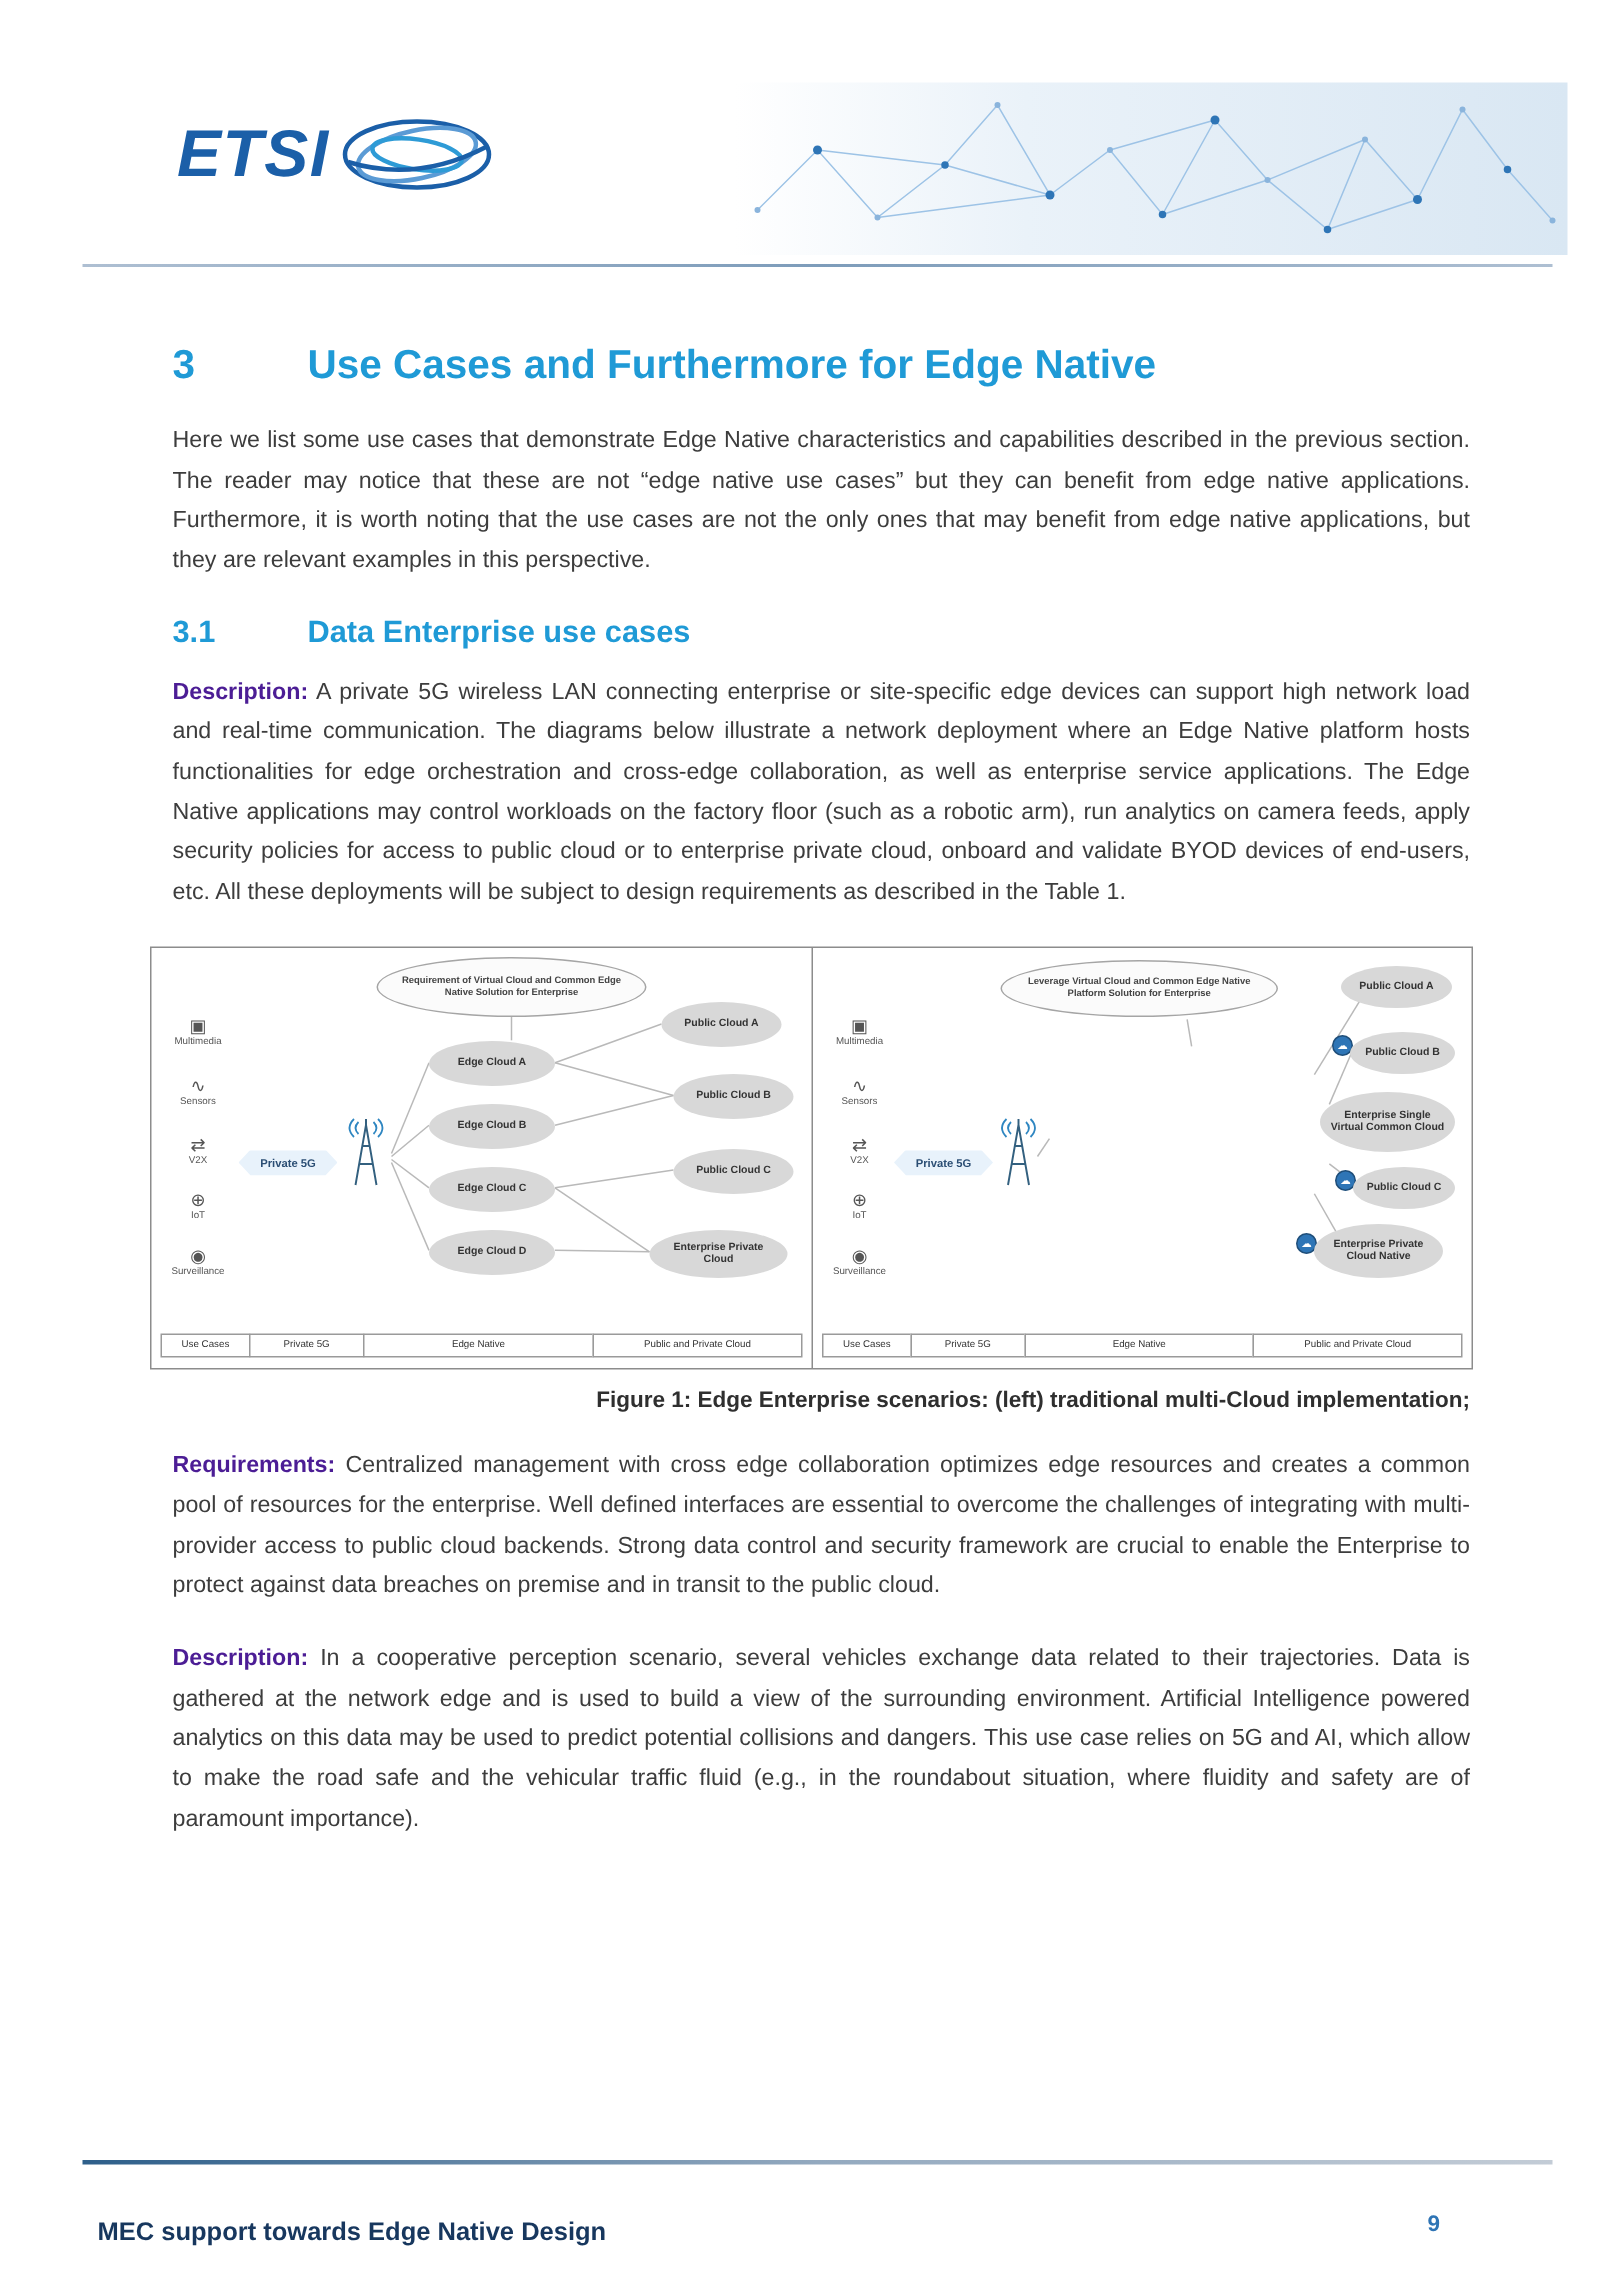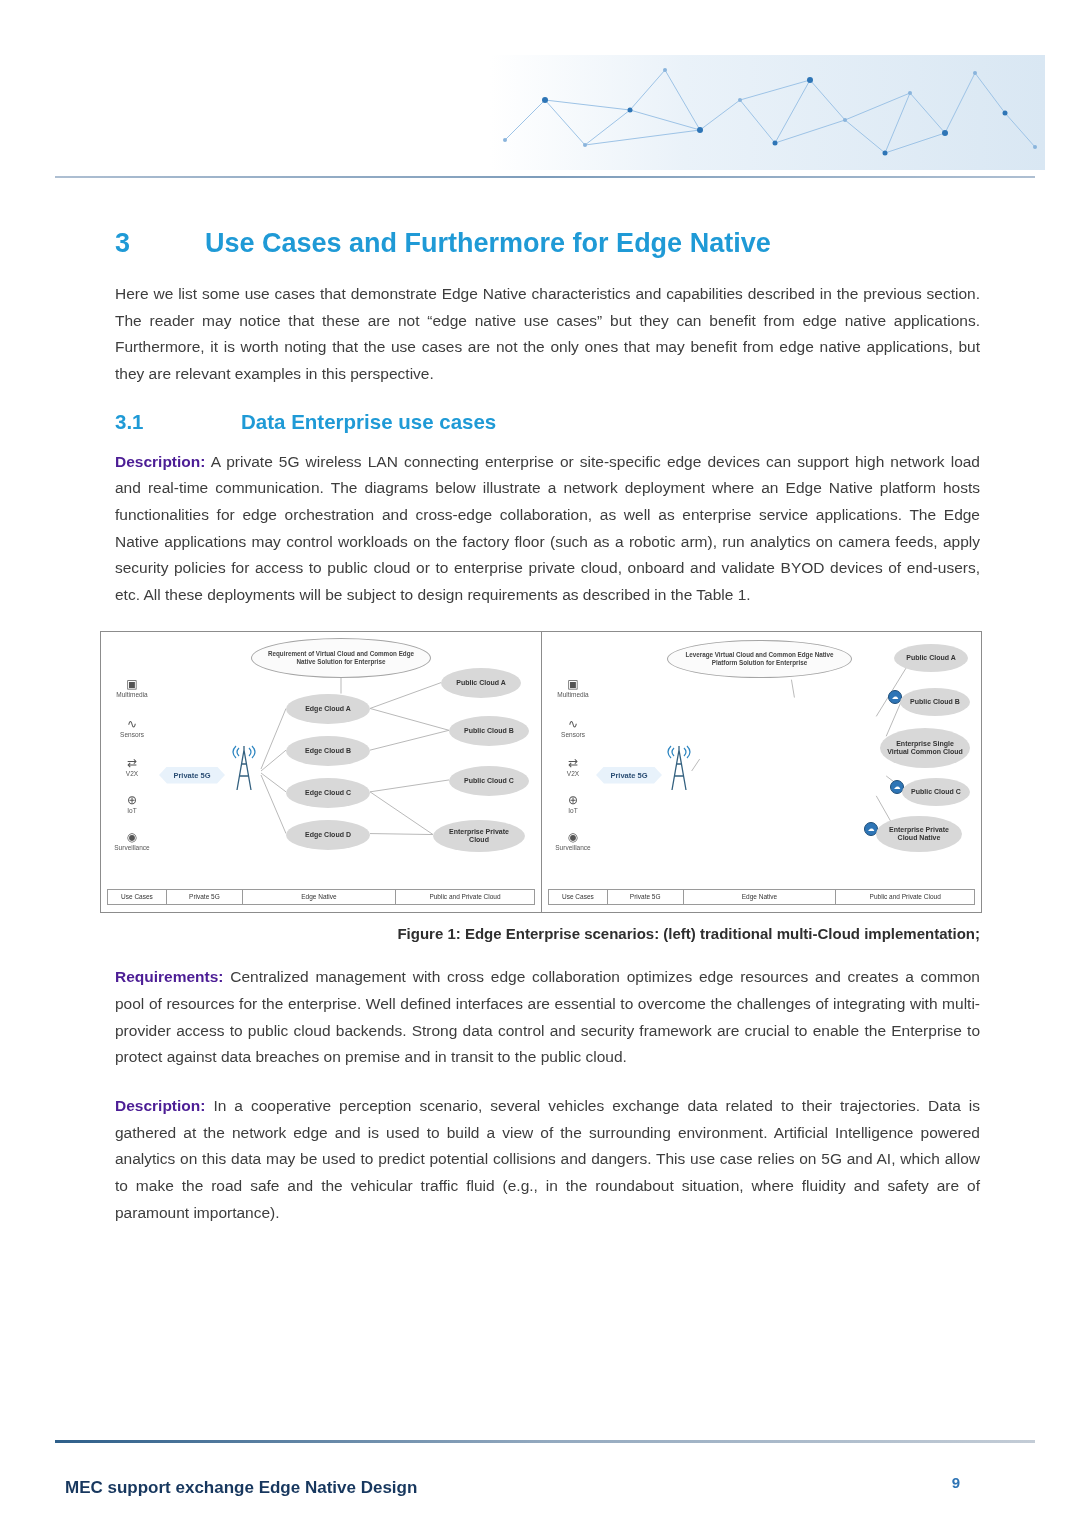--- a/index.html
+++ b/index.html
@@ -20,21 +20,21 @@
   }
   .header-rule {
     position:absolute; left:55px; right:45px; top:176px; height:2px;
     background:linear-gradient(90deg,#aebfd2,#7d9cba,#aebfd2);
   }
 
   
   .content { position:absolute; left:115px; top:228px; width:865px; }
   .h-main { display:flex; align-items:baseline; color:#1f9ad6; font-weight:bold; font-size:27px; margin-bottom:22px; }
   .h-main .num { width:90px; flex:0 0 90px; }
-  .h-sub { display:flex; align-items:baseline; color:#1f9ad6; font-weight:bold; font-size:20.5px; margin:6px 0 15px 0;gap:36px; }
+  .h-sub { display:flex; align-items:baseline; color:#1f9ad6; font-weight:bold; font-size:20.5px; margin:6px 0 15px 0; }
   .h-sub .num { width:90px; flex:0 0 90px; }
   p.body { font-size:15.5px; line-height:1.72; text-align:justify; margin-bottom:22px; color:#3d3d3d; }
   p.body strong { color:#4c1d95; }
 
   
   .figure-box {
     width:882px; margin:2px 0 10px -15px; border:1px solid #8c8c8c;
     display:flex; height:282px; background:#ffffff;
   }
   .panel { position:relative; flex:1 1 50%; height:100%; }
@@ -100,20 +100,31 @@
     background:linear-gradient(90deg,#2e5f8a,#93a9bf,#c3ccd6);
   }
   .footer-title { position:absolute; left:65px; top:1478px; font-size:17px; font-weight:bold; color:#17375e; }
   .page-number { position:absolute; right:120px; top:1474px; font-size:15px; font-weight:bold; color:#2e74b5; }
 </style>
 </head>
 <body>
 
 <div class="page">
 
+  <div class="logo">
+    <span class="logo-text">ETSI</span>
+    <svg class="globe" width="105" height="62" viewBox="0 0 105 62">
+      <g fill="none" stroke-width="3">
+        <ellipse cx="52" cy="31" rx="48" ry="22" stroke="#1b5fa8"></ellipse>
+        <ellipse cx="52" cy="31" rx="40" ry="16" stroke="#5b9bd5" transform="rotate(-12 52 31)"></ellipse>
+        <ellipse cx="52" cy="31" rx="30" ry="10" stroke="#2e9bd6" transform="rotate(8 52 31)"></ellipse>
+        <path d="M6 36 Q52 50 98 26" stroke="#1b5fa8"></path>
+      </g>
+    </svg>
+  </div>
 
   <div class="network-graphic">
     <svg width="555" height="115" viewBox="0 0 555 115">
       <g stroke="#9dc3e6" stroke-width="1" fill="none">
         <path d="M15 85 L55 45 L95 90 L140 55 L175 15 L210 75 L250 45 L285 88 L320 25 L355 65 L395 98 L420 38 L455 78 L485 18 L515 58 L545 92"></path>
         <path d="M210 75 L140 55 M320 25 L250 45 M455 78 L395 98 M55 45 L140 55 M355 65 L420 38 M285 88 L355 65 M95 90 L210 75"></path>
       </g>
       <g fill="#2e75b6">
         <circle cx="55" cy="45" r="3"></circle>
           <circle cx="140" cy="55" r="2.5"></circle>
@@ -303,16 +314,16 @@
     </div>
 
     <p class="body"><strong>Requirements:</strong><span> Centralized management with cross edge collaboration optimizes edge resources and creates a common pool of resources for the enterprise. Well defined interfaces are essential to overcome the challenges of integrating with multi-provider access to public cloud backends. Strong data control and security framework are crucial to enable the Enterprise to protect against data breaches on premise and in transit to the public cloud.</span></p>
 
 
     <p class="body"><strong>Description:</strong><span> In a cooperative perception scenario, several vehicles exchange data related to their trajectories. Data is gathered at the network edge and is used to build a view of the surrounding environment. Artificial Intelligence powered analytics on this data may be used to predict potential collisions and dangers. This use case relies on 5G and AI, which allow to make the road safe and the vehicular traffic fluid (e.g., in the roundabout situation, where fluidity and safety are of paramount importance).</span></p>
 
   </div>
 
   <div class="footer-rule"></div>
-  <div class="footer-title">MEC support exchange Edge Native Design</div>
+  <div class="footer-title">MEC support towards Edge Native Design</div>
   <div class="page-number">9</div>
 
 </div>
 
 </body></html>

